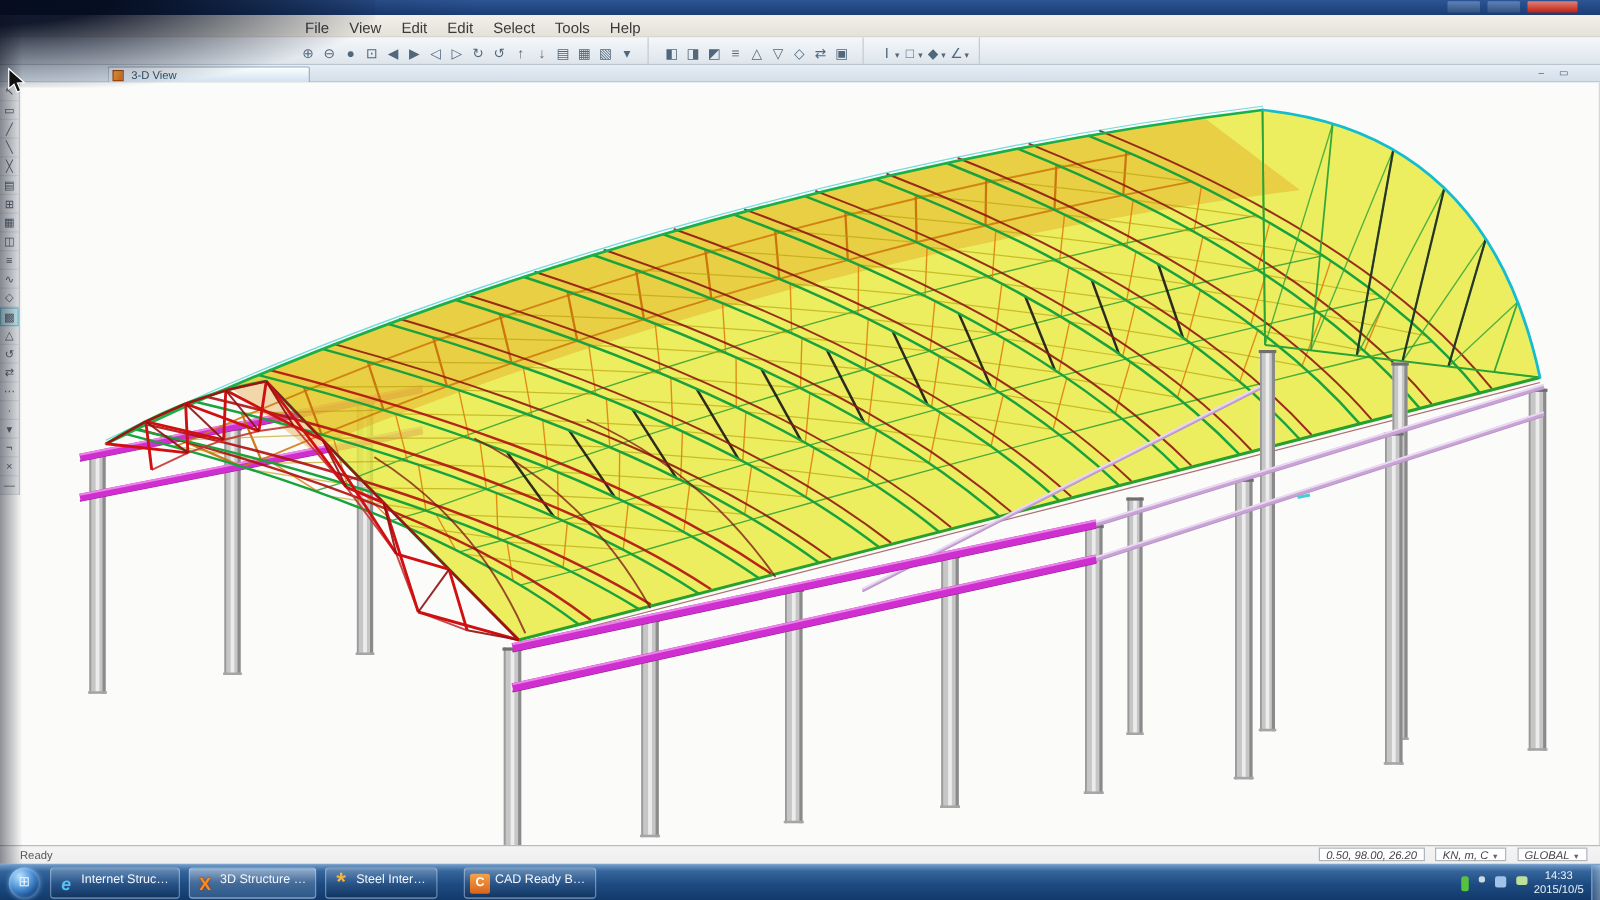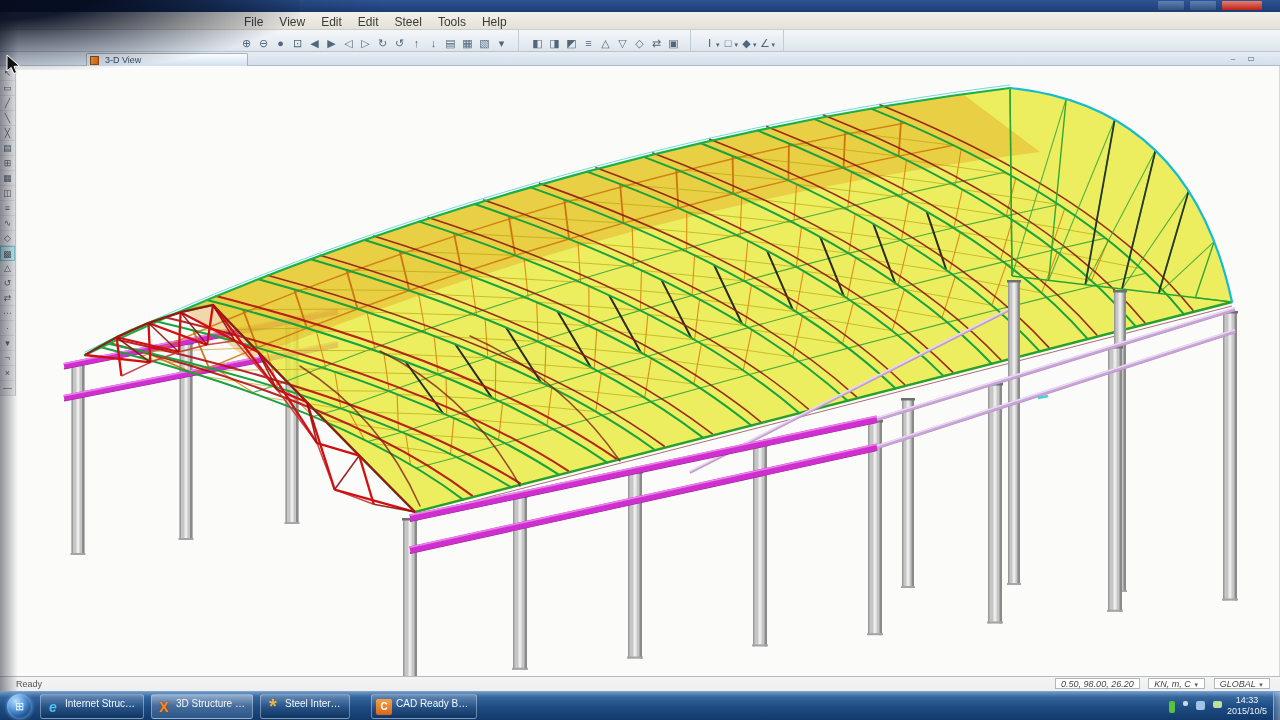--- a/index.html
+++ b/index.html
@@ -93,21 +93,21 @@
 
 <div id="screen">
 
   <div id="titlebar">
     <div class="win-btn" id="btn-min"></div>
     <div class="win-btn" id="btn-max"></div>
     <div class="win-btn" id="btn-close"></div>
   </div>
 
   <div id="menubar">
-    <span id="menu-items"><span class="menu-item">File</span><span class="menu-item">View</span><span class="menu-item">Edit</span><span class="menu-item">Edit</span><span class="menu-item">Steel</span><span class="menu-item">Tools</span><span class="menu-item">Help</span></span>
+    <span id="menu-items"><span class="menu-item">File</span><span class="menu-item">View</span><span class="menu-item">Edit</span><span class="menu-item">Edit</span><span class="menu-item">Select</span><span class="menu-item">Tools</span><span class="menu-item">Help</span></span>
   </div>
 
   <div id="toolbar"><span class="tb-group"><span class="tb-icon">⊕</span><span class="tb-icon">⊖</span><span class="tb-icon">●</span><span class="tb-icon">⊡</span><span class="tb-icon">◀</span><span class="tb-icon">▶</span><span class="tb-icon">◁</span><span class="tb-icon">▷</span><span class="tb-icon">↻</span><span class="tb-icon">↺</span><span class="tb-icon">↑</span><span class="tb-icon">↓</span><span class="tb-icon">▤</span><span class="tb-icon">▦</span><span class="tb-icon">▧</span><span class="tb-icon">▾</span></span><span class="tb-group"><span class="tb-icon">◧</span><span class="tb-icon">◨</span><span class="tb-icon">◩</span><span class="tb-icon">≡</span><span class="tb-icon">△</span><span class="tb-icon">▽</span><span class="tb-icon">◇</span><span class="tb-icon">⇄</span><span class="tb-icon">▣</span></span><span class="tb-group"><span class="tb-icon">Ⅰ</span><span class="tb-dd">▾</span><span class="tb-icon">□</span><span class="tb-dd">▾</span><span class="tb-icon">◆</span><span class="tb-dd">▾</span><span class="tb-icon">∠</span><span class="tb-dd">▾</span></span></div>
 
   <div id="tabstrip">
     <div id="view-tab">
       <span class="tab-ico"></span>
       <span>3-D View</span>
     </div>
     <div class="tab-winctl" style="right:40px">–</div>

